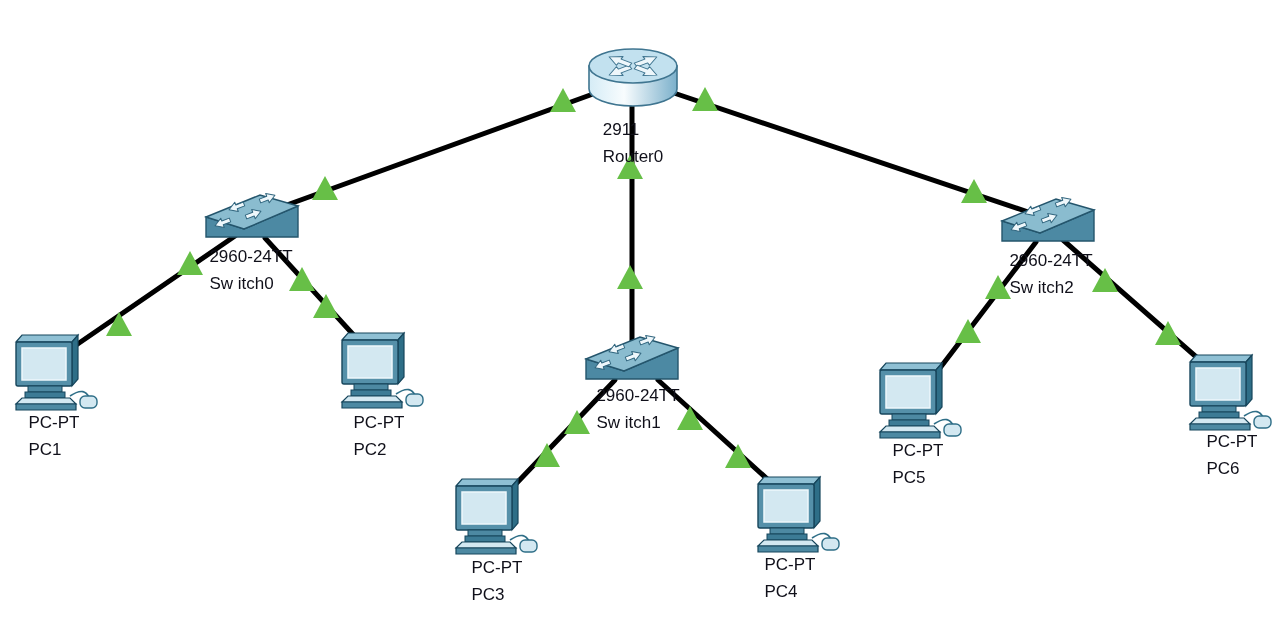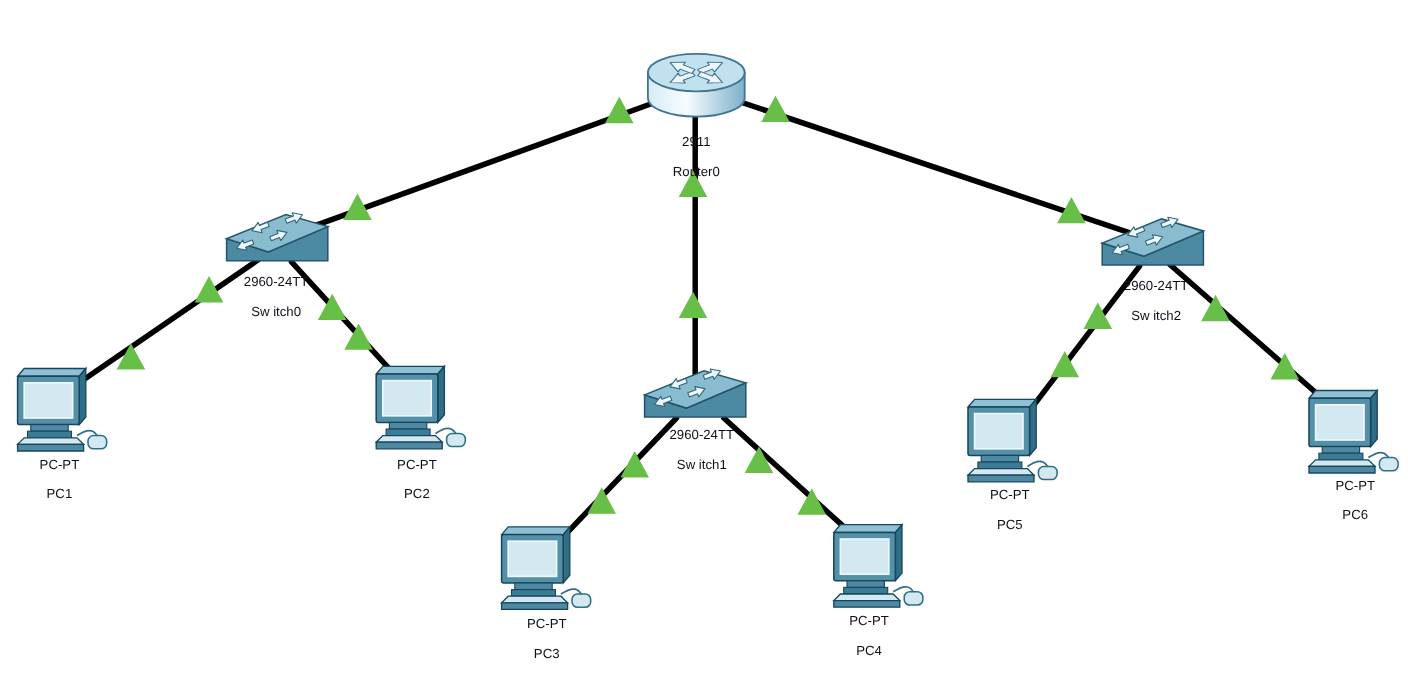--- a/index.html
+++ b/index.html
@@ -1,21 +1,21 @@
 <!DOCTYPE html>
 <html><head>
 <meta charset="utf-8">
 <style>
   html,body{margin:0;padding:0;background:#ffffff;}
   #canvas{position:relative;width:1280px;height:631px;background:#ffffff;overflow:hidden;
           font-family:"Liberation Sans", sans-serif;}
   #net-svg{position:absolute;left:0;top:0;}
   #labels{position:absolute;left:0;top:0;width:1280px;height:631px;pointer-events:none;}
-  .dev-label{position:absolute;transform:translateX(-50%);text-align:center;
-             font-size:12px;line-height:27px;color:#10101a;white-space:nowrap;
+  .dev-label{position:absolute;transform:translateX(-50%);
+             font-size:17px;line-height:27px;color:#10101a;white-space:nowrap;
              pointer-events:auto;}
 </style>
 </head>
 <body>
 
 <div id="canvas">
   <svg id="net-svg" width="1280" height="631" viewBox="0 0 1280 631" xmlns="http://www.w3.org/2000/svg" xmlns:xlink="http://www.w3.org/1999/xlink">
     <defs>
       <linearGradient id="grad-router-body" x1="0%" y1="0%" x2="100%" y2="0%">
         <stop offset="0%" stop-color="#d5ecf6"></stop>

